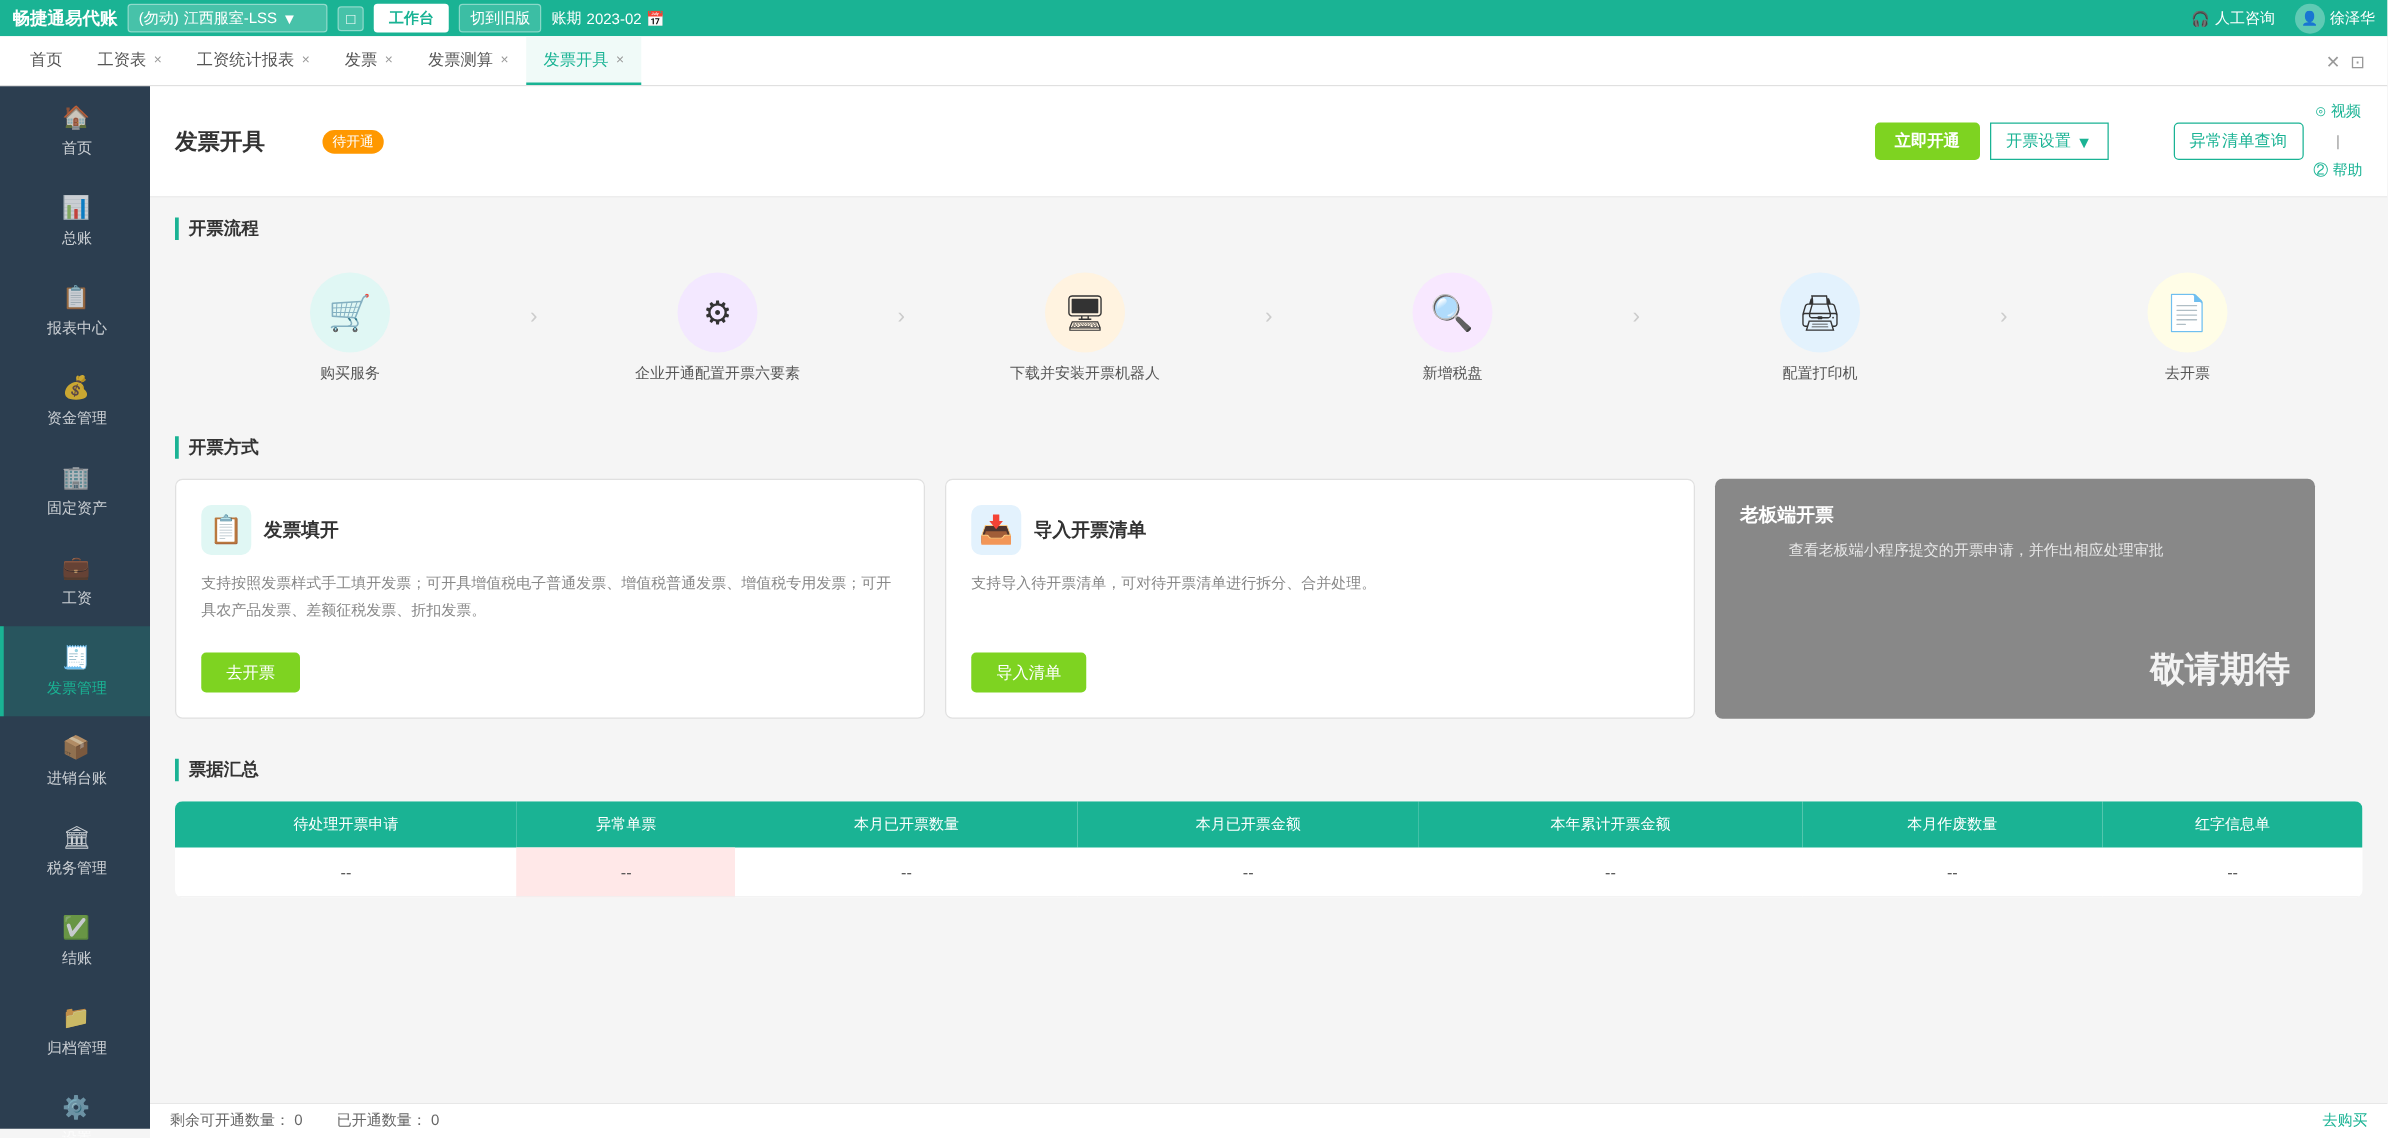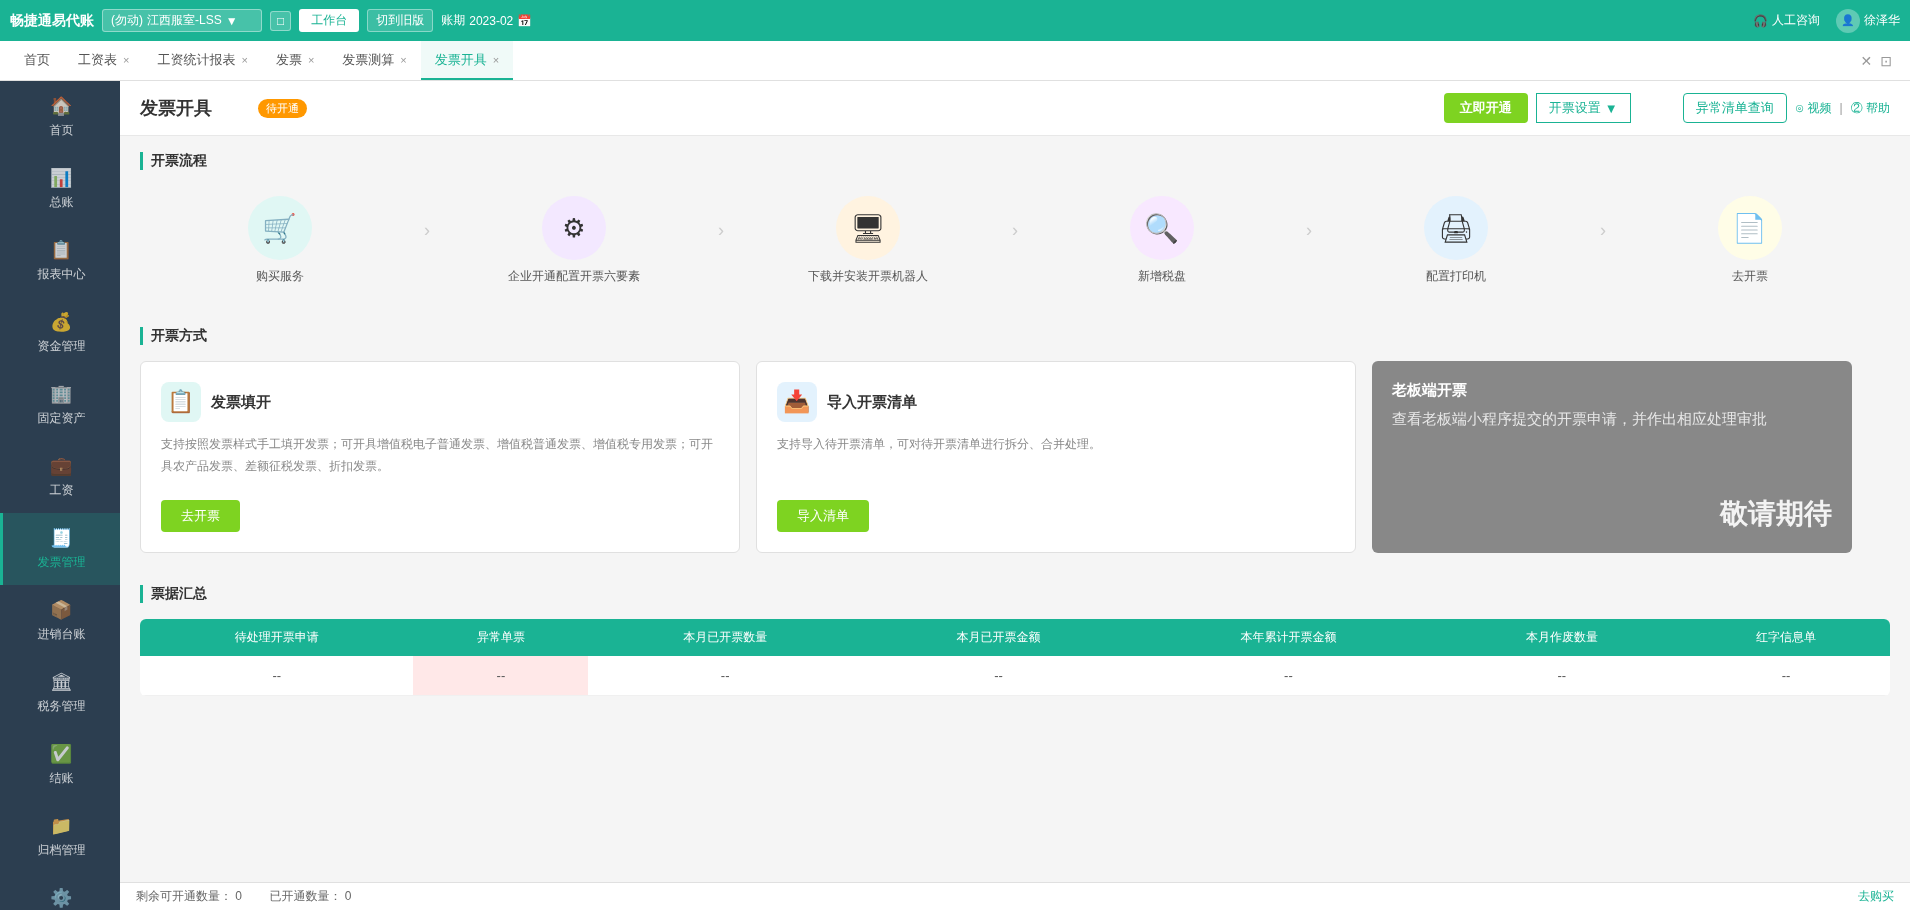--- a/index.html
+++ b/index.html
@@ -1,24 +1,24 @@
 <!DOCTYPE html>
 <html><head>
   <meta charset="utf-8">
   <style>
     * { margin: 0; padding: 0; box-sizing: border-box; }
     body { font-family: 'Microsoft YaHei', Arial, sans-serif; font-size: 13px; background: #f5f5f5; color: #333; width: 1910px; min-height: 910px; overflow-x: hidden; }
 
     
-    .top-bar { height: 41px; background: #1ab394; display: flex; align-items: center; justify-content: space-between; padding: 0 10px; }
+    .top-bar { height: 29px; background: #1ab394; display: flex; align-items: center; justify-content: space-between; padding: 0 10px; }
     .top-bar-left { display: flex; align-items: center; gap: 8px; color: #fff; font-size: 13px; }
     .app-logo { color: #fff; font-weight: bold; font-size: 14px; display: flex; align-items: center; gap: 4px; }
     .company-selector { background: rgba(255,255,255,0.2); border: 1px solid rgba(255,255,255,0.4); color: #fff; padding: 2px 8px; border-radius: 3px; display: flex; align-items: center; gap: 4px; cursor: pointer; font-size: 12px; min-width: 160px; }
     .copy-btn { background: rgba(255,255,255,0.2); border: 1px solid rgba(255,255,255,0.4); color: #fff; padding: 2px 6px; border-radius: 3px; cursor: pointer; font-size: 12px; }
-    .workspace-btn { background: #fff; color: #1ab394; border: none; padding: 3px 12px; border-radius: 3px; cursor: pointer; font-size: 12px; font-weight: normal; }
+    .workspace-btn { background: #fff; color: #1ab394; border: none; padding: 3px 12px; border-radius: 3px; cursor: pointer; font-size: 12px; font-weight: bold; }
     .switch-btn { background: rgba(255,255,255,0.15); border: 1px solid rgba(255,255,255,0.4); color: #fff; padding: 2px 8px; border-radius: 3px; cursor: pointer; font-size: 12px; }
     .period-selector { display: flex; align-items: center; gap: 4px; color: #fff; font-size: 12px; cursor: pointer; }
     .top-bar-right { display: flex; align-items: center; gap: 16px; color: #fff; font-size: 12px; }
     .top-right-item { display: flex; align-items: center; gap: 4px; cursor: pointer; }
     .avatar { width: 24px; height: 24px; border-radius: 50%; background: rgba(255,255,255,0.3); display: flex; align-items: center; justify-content: center; font-size: 11px; }
 
     
     .nav-tabs { height: 40px; background: #fff; border-bottom: 1px solid #e0e0e0; display: flex; align-items: stretch; padding: 0 10px; gap: 0; }
     .nav-tab { display: flex; align-items: center; padding: 0 14px; font-size: 13px; color: #555; cursor: pointer; border-bottom: 2px solid transparent; white-space: nowrap; gap: 4px; }
     .nav-tab.active { color: #1ab394; border-bottom: 2px solid #1ab394; background: #f0faf8; }
@@ -40,21 +40,21 @@
 
     
     .page-header { background: #fff; padding: 12px 20px; border-bottom: 1px solid #e8e8e8; display: flex; align-items: center; justify-content: space-between; }
     .page-title-area { display: flex; align-items: center; gap: 10px; }
     .page-title { font-size: 18px; font-weight: bold; color: #333; }
     .status-badge { background: #ff9800; color: #fff; font-size: 11px; padding: 2px 8px; border-radius: 10px; margin-left: 36px; }
     .page-actions { display: flex; align-items: center; gap: 8px; }
     .btn-primary { background: #7ed321; border: none; color: #fff; padding: 6px 16px; border-radius: 4px; cursor: pointer; font-size: 13px; font-weight: bold; }
     .btn-settings { background: #fff; border: 1px solid #1ab394; color: #1ab394; padding: 5px 12px; border-radius: 0; cursor: pointer; font-size: 13px; display: flex; align-items: center; gap: 4px; }
     .btn-abnormal { background: #fff; border: 1px solid #1ab394; color: #1ab394; padding: 5px 12px; border-radius: 4px; cursor: pointer; font-size: 13px; margin-left: 44px; }
-    .help-area { display: flex; align-items: center; gap: 8px; color: #999; font-size: 12px; }
+    .help-area { display: flex; align-items: center; gap: 8px; color: #999; font-size: 12px; flex-direction: column; }
 
     
     .section { padding: 16px 20px; }
     .section-title { font-size: 14px; font-weight: bold; color: #333; margin-bottom: 16px; border-left: 3px solid #1ab394; padding-left: 8px; }
 
     
     .process-flow { display: flex; align-items: center; padding: 10px 0; }
     .process-step { display: flex; flex-direction: column; align-items: center; gap: 8px; flex: 1; }
     .process-icon-wrap { width: 64px; height: 64px; border-radius: 50%; display: flex; align-items: center; justify-content: center; font-size: 28px; }
     .process-icon-teal { background: #e0f7f4; }
@@ -73,21 +73,21 @@
     .card-icon { width: 40px; height: 40px; border-radius: 8px; background: #e3f2fd; display: flex; align-items: center; justify-content: center; font-size: 22px; }
     .card-icon-teal { background: #e0f7f4; }
     .card-title { font-size: 15px; font-weight: bold; color: #333; }
     .card-desc { font-size: 12px; color: #888; line-height: 1.8; min-height: 50px; }
     .card-btn { background: #7ed321; border: none; color: #fff; padding: 7px 20px; border-radius: 4px; cursor: pointer; font-size: 13px; margin-top: 16px; }
     .card-btn-green { background: #7ed321; }
 
     
     .coming-soon-card { background: #888; border-radius: 6px; padding: 20px; flex: 1; max-width: 480px; color: #fff; position: relative; display: flex; flex-direction: column; }
     .coming-soon-title { font-size: 15px; font-weight: bold; margin-bottom: 10px; }
-    .coming-soon-desc { font-size: 15px; color: rgba(255,255,255,0.8); }
+    .coming-soon-desc { font-size: 12px; color: rgba(255,255,255,0.8); margin-left: 39px; }
     .coming-soon-overlay { position: absolute; right: 20px; bottom: 20px; font-size: 28px; font-weight: bold; color: rgba(255,255,255,0.9); }
 
     
     .summary-table { width: 100%; border-collapse: collapse; background: #fff; border-radius: 6px; overflow: hidden; }
     .summary-table th { background: #1ab394; color: #fff; padding: 10px 8px; text-align: center; font-size: 12px; font-weight: normal; }
     .summary-table td { padding: 12px 8px; text-align: center; font-size: 13px; color: #555; border-bottom: 1px solid #f0f0f0; }
     .summary-table td.highlight { background: #ffe8e8; }
 
     
     .bottom-bar { position: fixed; bottom: 0; left: 120px; right: 0; height: 28px; background: #fff; border-top: 1px solid #e0e0e0; display: flex; align-items: center; justify-content: space-between; padding: 0 16px; font-size: 12px; color: #666; }

